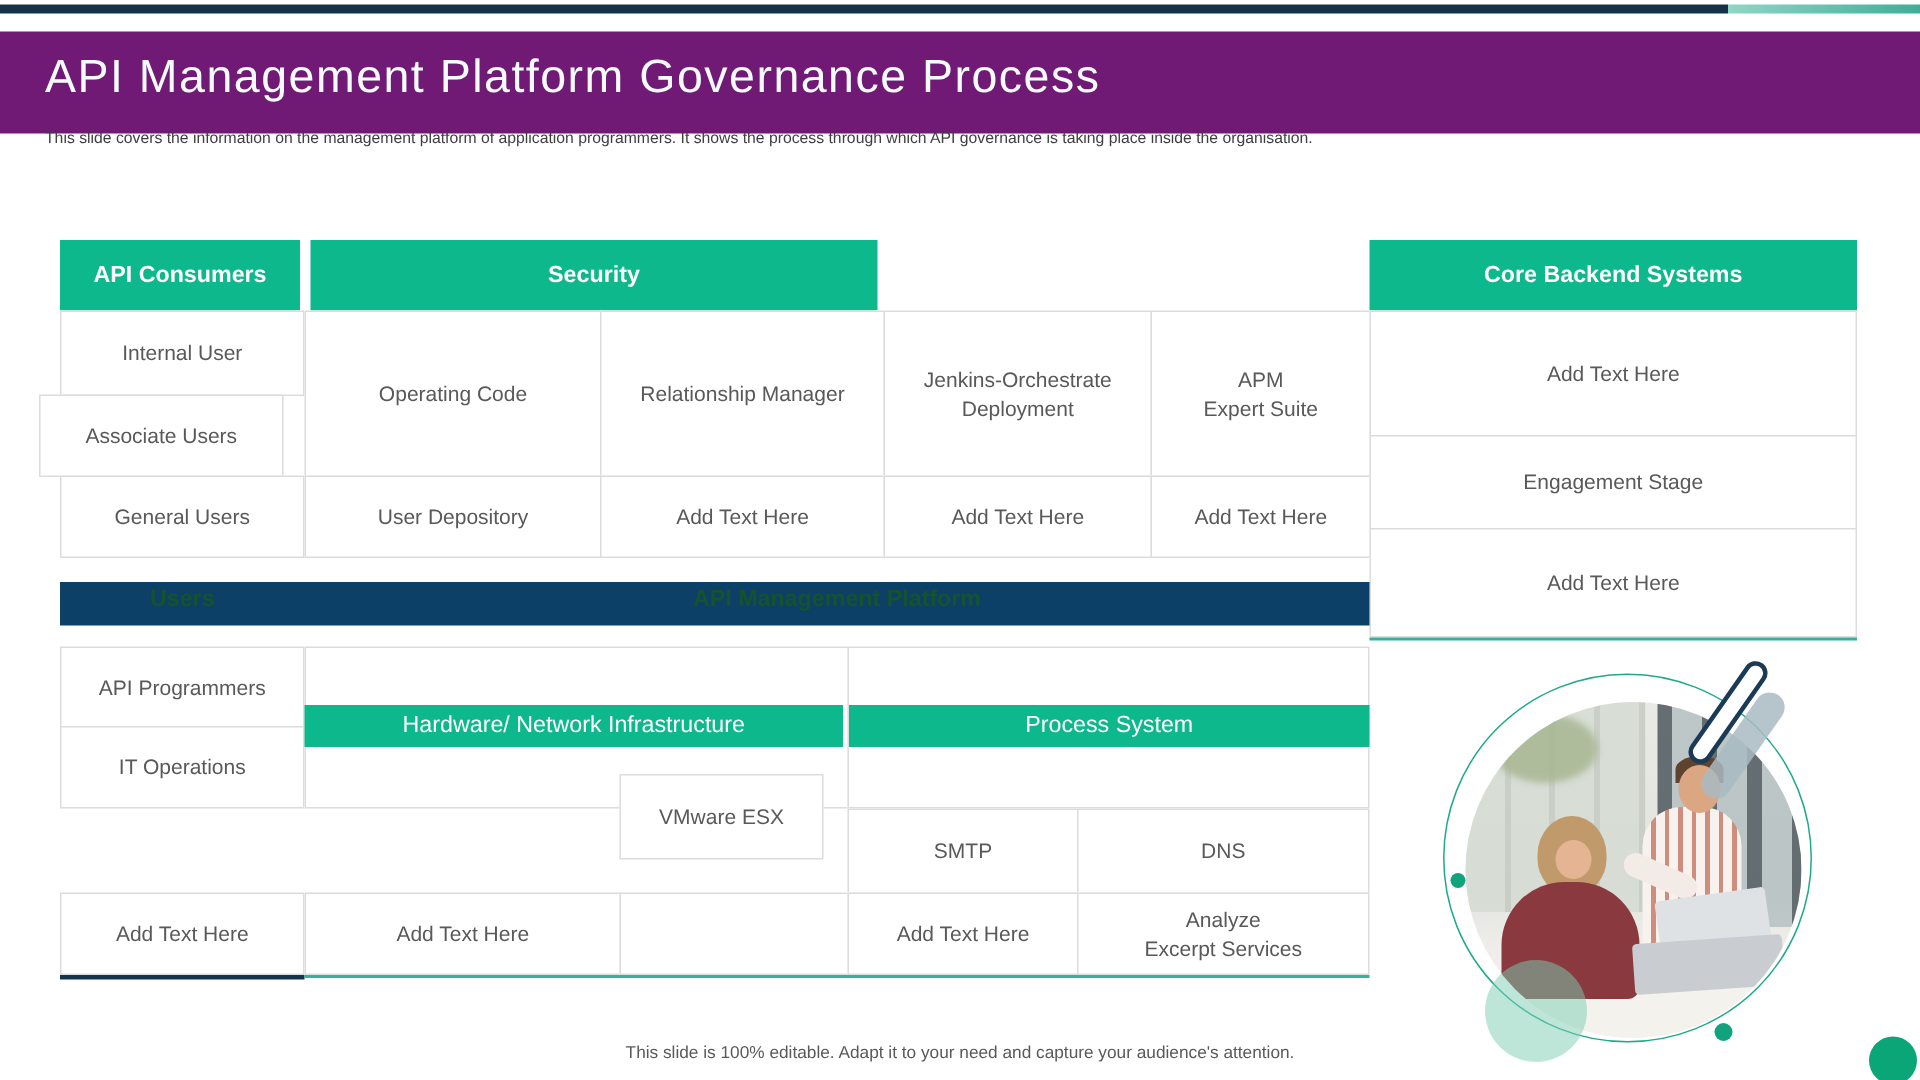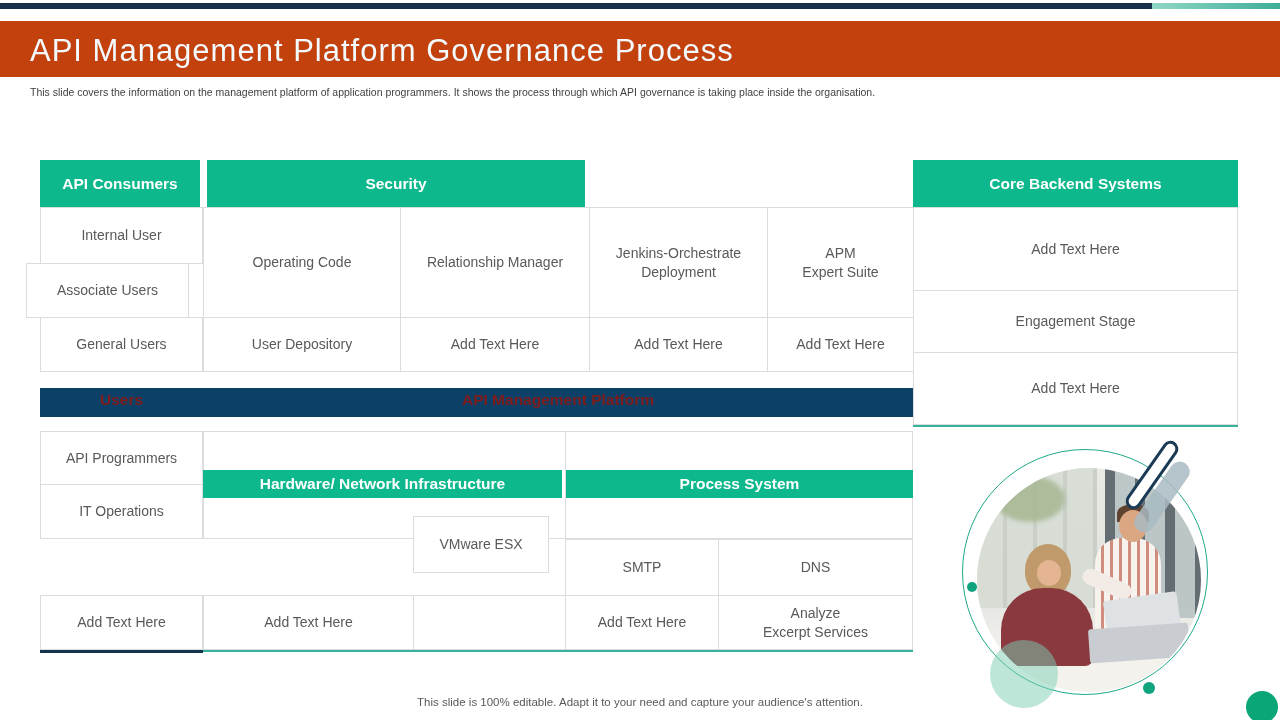--- a/index.html
+++ b/index.html
@@ -5,35 +5,35 @@
   html,body{margin:0;padding:0;background:#888;}
   #slide{
     position:relative;width:1280px;height:720px;background:#ffffff;
     font-family:"Liberation Sans",sans-serif;overflow:hidden;margin:0 auto;
   }
   
   .topline-navy{position:absolute;left:0;top:3px;width:1152px;height:6px;background:#16324a;}
   .topline-teal{position:absolute;left:1152px;top:3px;width:128px;height:6px;
     background:linear-gradient(90deg,#8fd6c6,#3fae97);}
   
-  .titlebar{position:absolute;left:0;top:21px;width:1280px;height:56px;background:#c2410c;}
+  .titlebar{position:absolute;left:0;top:21px;width:1280px;height:68px;background:#701a75;}
   .titlebar .t{position:absolute;left:30px;top:0;height:60px;line-height:60px;
     color:#f4fbff;font-size:31px;font-weight:300;letter-spacing:1px;white-space:nowrap;}
   .subtitle{position:absolute;left:30px;top:86px;width:900px;font-size:10.5px;color:#3f3f3f;}
   
   .cell{position:absolute;display:flex;align-items:center;justify-content:center;
     border:1px solid #dcdcdc;color:#595959;font-size:14px;text-align:center;
     white-space:pre-line;background:#fff;box-sizing:border-box;line-height:1.35;}
   .hdr{position:absolute;display:flex;align-items:center;justify-content:center;
     background:#0db88c;color:#ffffff;font-weight:bold;font-size:15.5px;box-sizing:border-box;}
   .navyband{position:absolute;left:40px;top:388px;width:873px;height:29px;background:#0d4066;}
   .bandlabel{position:absolute;top:388px;height:24px;display:flex;align-items:center;
-    justify-content:center;color:#7f1d1d;font-weight:bold;font-size:15.5px;text-align:right;}
+    justify-content:center;color:#14532d;font-weight:bold;font-size:15.5px;text-align:right;}
   .greenband{position:absolute;top:470px;height:28px;display:flex;align-items:center;
-    justify-content:center;background:#0db88c;color:#fff;font-weight:bold;font-size:15.5px;}
+    justify-content:center;background:#0db88c;color:#fff;font-weight:normal;font-size:15.5px;}
   .bar{position:absolute;}
   
   .footer{position:absolute;left:0;top:696px;width:1280px;text-align:center;
     font-size:11.5px;color:#595959;}
   
   .arc-circle{position:absolute;left:962px;top:449px;width:246px;height:246px;
     border-radius:50%;border:1.5px solid #1fa98a;box-sizing:border-box;}
   .dot{position:absolute;border-radius:50%;background:#0fa37e;}
   .photo{position:absolute;left:977px;top:468px;width:224px;height:224px;border-radius:50%;
     overflow:hidden;background:linear-gradient(180deg,#e9eae6 0%,#e2e3df 55%,#efeeea 75%,#f6f5f1 100%);}

